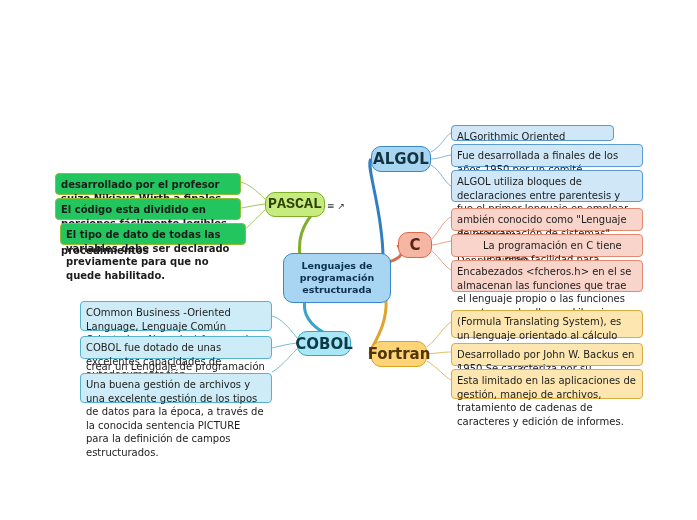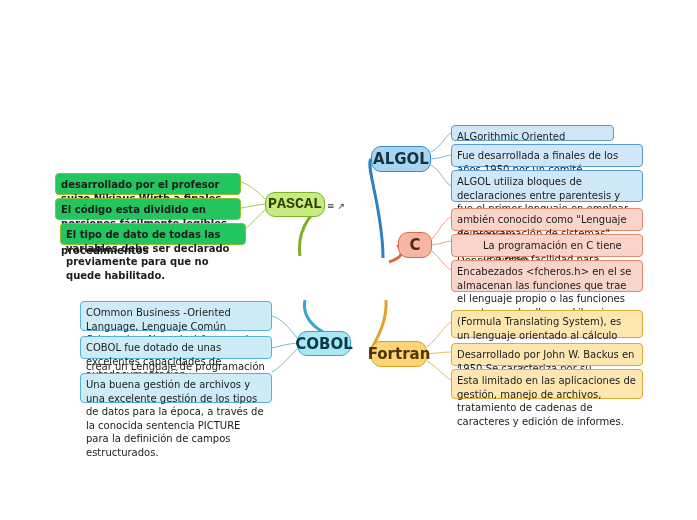--- a/index.html
+++ b/index.html
@@ -177,20 +177,21 @@
 
     <path d="M 265 199 C 256 190 248 184 241 182" stroke="#9ec95a" stroke-width="1" fill="none"></path>
     <path d="M 265 204 C 256 205 248 207 241 208" stroke="#9ec95a" stroke-width="1" fill="none"></path>
     <path d="M 265 210 C 256 218 248 228 241 232" stroke="#9ec95a" stroke-width="1" fill="none"></path>
 
     <path d="M 297 338 C 288 326 280 318 272 316" stroke="#6fc1d8" stroke-width="1" fill="none"></path>
     <path d="M 297 343 C 288 344 280 346 272 348" stroke="#6fc1d8" stroke-width="1" fill="none"></path>
     <path d="M 297 349 C 288 358 280 368 272 372" stroke="#6fc1d8" stroke-width="1" fill="none"></path>
   </svg>
 
+  <div class="node central">Lenguajes de programación estructurada</div>
 
   <div class="mini-toolbar">
     <span>≡</span>
     <span>↗</span>
   </div>
 
   <div class="node branch branch-algol">ALGOL</div>
   <div class="leaf leaf-blue" style="left:451px; top:125px; width:163px; height:16px;">ALGorithmic Oriented Language</div>
   <div class="leaf leaf-blue" style="left:451px; top:144px; width:192px; height:23px;">Fue desarrollada a finales de los años 1950 por un comité internacional</div>
   <div class="leaf leaf-blue" style="left:451px; top:170px; width:192px; height:32px;">ALGOL utiliza bloques de declaraciones entre parentesis y fue el primer lenguaje en emplear los términos BEGIN y END para delimitarlos</div>

